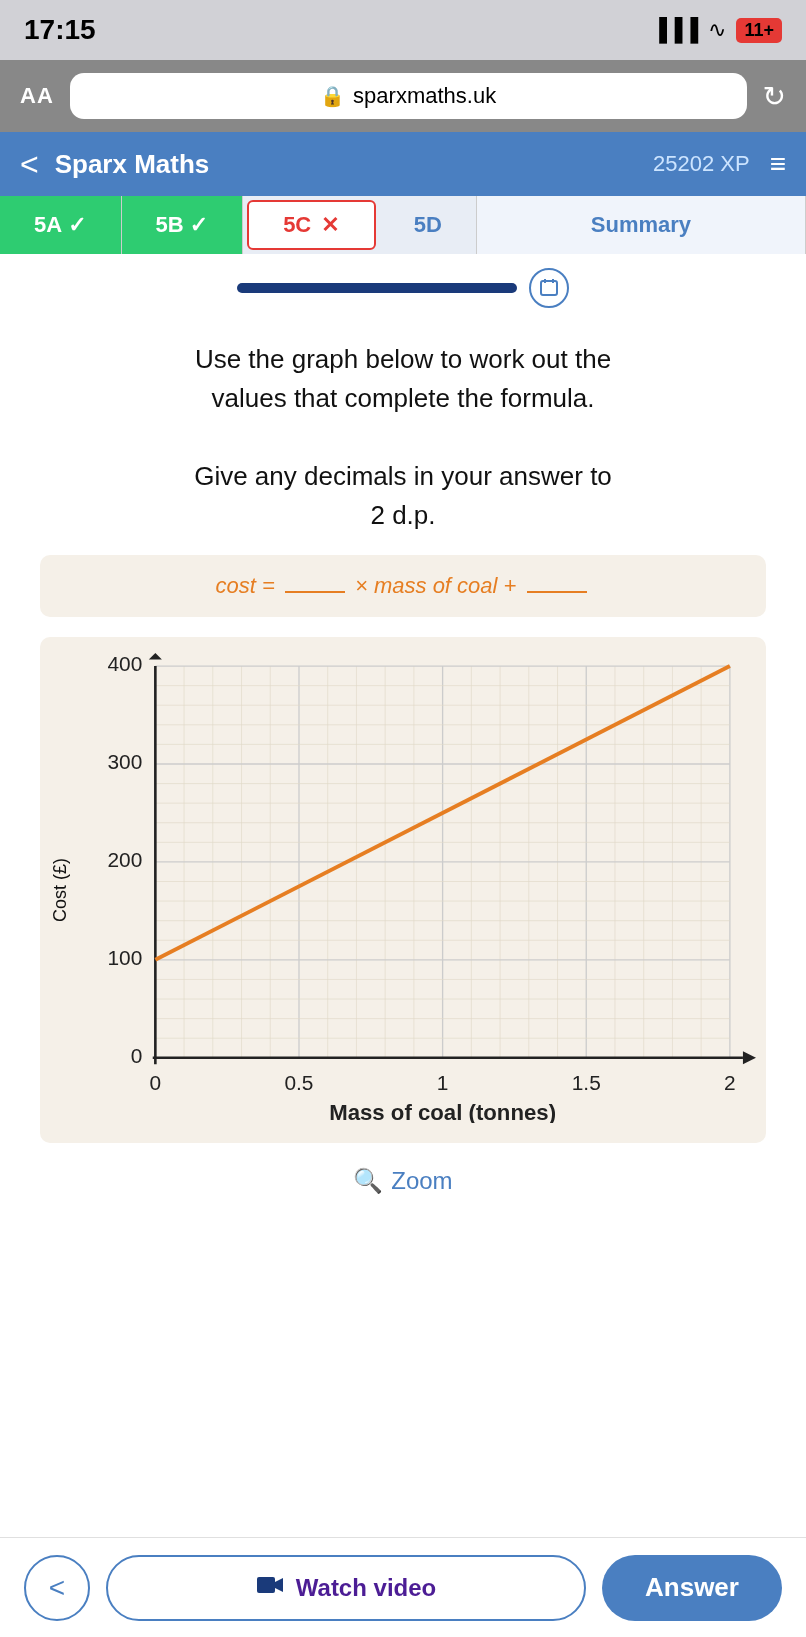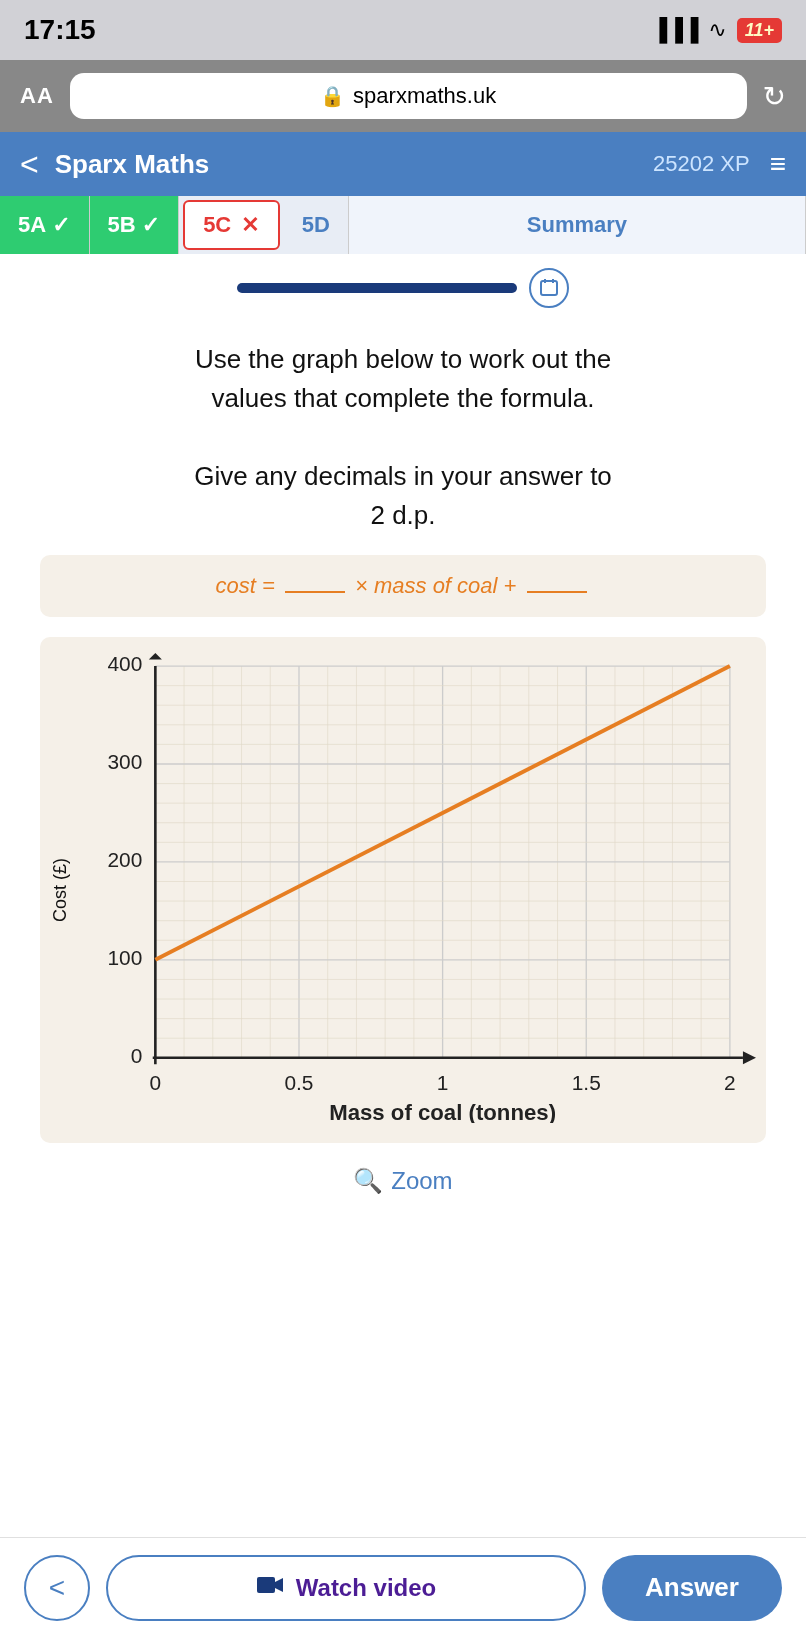--- a/index.html
+++ b/index.html
@@ -30,26 +30,25 @@
       display: flex;
       align-items: center;
       gap: 10px;
     }
     .signal-icon, .wifi-icon {
       color: #000;
       font-size: 22px;
     }
     .battery-badge {
       background: #e53935;
-      color: #fef9c3;
+      color: #000000;
       font-size: 18px;
       font-weight: 700;
       padding: 2px 8px;
       border-radius: 5px;
-      font-style: italic;
     }
 
     
     .browser-bar {
       background: #888;
       height: 72px;
       display: flex;
       align-items: center;
       padding: 0 20px;
       gap: 16px;
@@ -119,21 +118,21 @@
     .tab-bar {
       background: #e8edf5;
       display: flex;
       height: 58px;
       align-items: stretch;
     }
     .tab {
       display: flex;
       align-items: center;
       justify-content: center;
-      padding: 0 18px;
+      padding: 0 34px;
       font-size: 22px;
       font-weight: 600;
       gap: 6px;
       border-right: 1px solid #ccc;
       cursor: pointer;
     }
     .tab.green {
       background: #2ecc71;
       color: #fff;
     }

